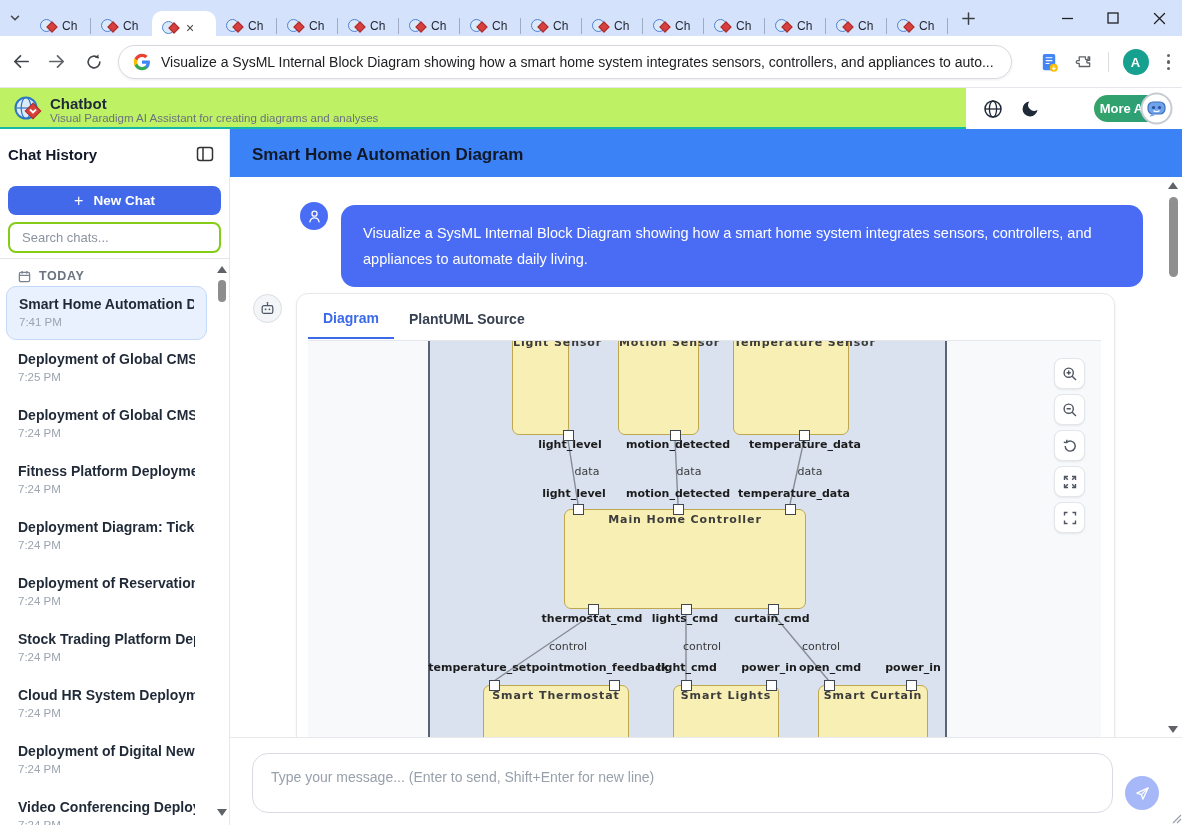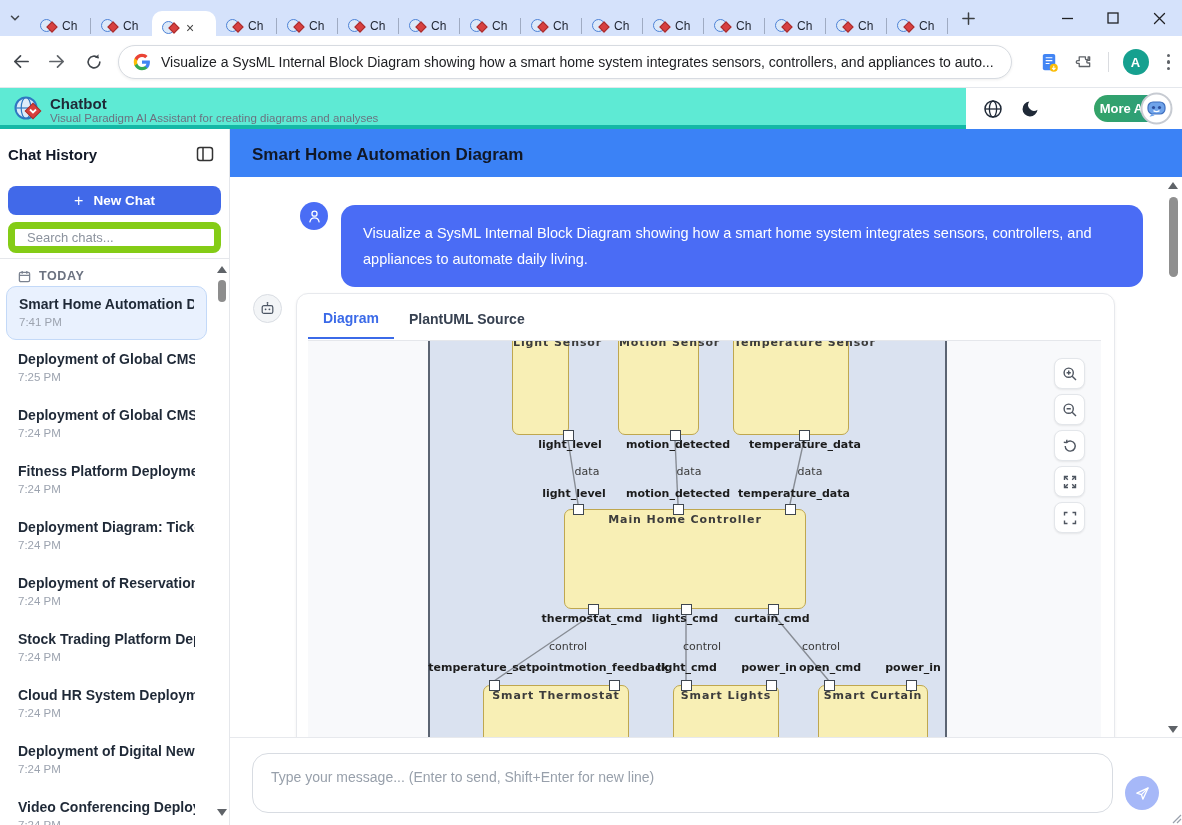--- a/index.html
+++ b/index.html
@@ -38,42 +38,42 @@
              display:flex; align-items:center; padding:0 14px; gap:10px; }
   .url-text { font-size:14px; color:#202124; white-space:nowrap; overflow:hidden; }
   .tb-right { position:absolute; right:8px; top:0; height:52px; display:flex; align-items:center; gap:14px; }
   .tb-divider { width:1px; height:20px; background:#dadce0; }
   .avatar-a { width:26px; height:26px; border-radius:50%; background:#16a08f; color:#fff;
               font-size:13px; font-weight:bold; display:flex; align-items:center; justify-content:center; }
   .dots { display:flex; flex-direction:column; gap:3px; padding:4px; }
   .dots i { width:3.5px; height:3.5px; border-radius:50%; background:#5f6368; }
 
   
-  .appheader { position:absolute; left:0; top:88px; width:966px; height:41px; background:#5eead4;
-               border-bottom:4px solid #14b8a6; }
+  .appheader { position:absolute; left:0; top:88px; width:966px; height:41px; background:#bef264;
+               border-bottom:2px solid #14b8a6; }
   .app-logo { position:absolute; left:13px; top:5px; }
   .app-title { position:absolute; left:50px; top:7px; font-size:15px; font-weight:bold; color:#1f2937; }
   .app-sub { position:absolute; left:50px; top:24px; font-size:11.5px; color:#6b7280; }
   .hdr-ic { position:absolute; top:11px; width:20px; height:20px; }
   .more-apps { position:absolute; left:1094px; top:7px; width:78px; height:27px; border-radius:14px;
                background:linear-gradient(90deg,#34a368,#2a9d80); color:#fff; font-size:13px;
                font-weight:bold; display:flex; align-items:center; justify-content:center; border:none; }
   .bot-badge { position:absolute; left:1140px; top:4px; }
 
   
   .sidebar { position:absolute; left:0; top:129px; width:230px; height:696px; background:#fff;
              border-right:1px solid #e5e7eb; overflow:hidden; }
   .sb-title { position:absolute; left:8px; top:17px; font-size:15px; font-weight:bold; color:#111827; }
   .sb-collapse { position:absolute; left:196px; top:16px; }
   .new-chat { position:absolute; left:8px; top:57px; width:213px; height:29px; border-radius:8px;
               background:#4169e9; color:#fff; font-size:13.5px; font-weight:bold; border:none;
               display:flex; align-items:center; justify-content:center; gap:10px; }
   .new-chat .plus { font-size:16px; font-weight:normal; }
   .sb-search { position:absolute; left:8px; top:93px; width:213px; height:31px; border-radius:8px;
-               border:7px solid #84cc16; background:#fff; padding:0 12px; font-size:13px; color:#333;
+               border:2px solid #84cc16; background:#fff; padding:0 12px; font-size:13px; color:#333;
                font-family:"Liberation Sans",sans-serif; }
   .sb-search::placeholder { color:#8c939e; }
   .sb-divider { position:absolute; left:0; top:129px; width:230px; height:1px; background:#e5e7eb; }
   .today-row { position:absolute; left:18px; top:140px; display:flex; align-items:center; gap:8px; }
   .today-label { font-size:12.5px; font-weight:bold; color:#6b7280; letter-spacing:.6px; }
   .chat-list { position:absolute; left:0; top:155px; width:216px; }
   .chat-item { margin:2px 9px 2px 6px; padding:9px 12px; border-radius:10px; height:54px; }
   .chat-item.active { background:#e9f1fe; border:1px solid #c3d9f8; }
   .ci-title { font-size:14px; font-weight:bold; color:#1f2937; white-space:nowrap; overflow:hidden; }
   .ci-time { font-size:11.5px; color:#9ca3af; margin-top:4px; }

